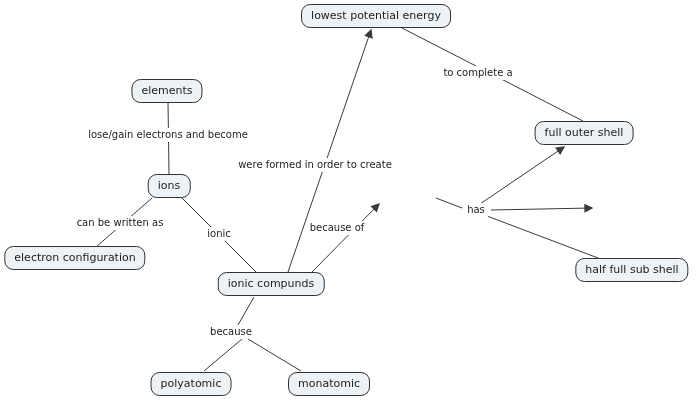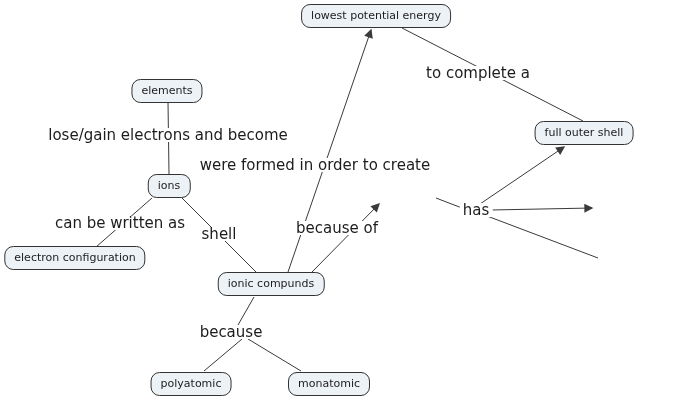--- a/index.html
+++ b/index.html
@@ -44,21 +44,21 @@
     color: var(--text-color, #1c1c1c);
     white-space: nowrap;
     box-sizing: border-box;
     text-align: center;
   }
   .edge-label {
     position: absolute;
     transform: translateX(-50%);
     background: var(--background, #ffffff);
     padding: 0 3px;
-    font-size: 15px;
+    font-size: 10px;
     line-height: 14px;
     color: var(--text-color, #1c1c1c);
     white-space: nowrap;
   }
 </style>
 </head>
 <body>
 
 <div class="canvas">
 
@@ -82,25 +82,26 @@
     <line x1="242" y1="339" x2="204" y2="371"></line>
     <line x1="248" y1="339" x2="301" y2="371"></line>
   </svg>
 
   <div class="node" style="left:376px; top:4px">lowest potential energy</div>
   <div class="node" style="left:167px; top:79px">elements</div>
   <div class="node" style="left:169px; top:174px">ions</div>
   <div class="node" style="left:75px;  top:246px">electron configuration</div>
   <div class="node" style="left:271px; top:272px">ionic compunds</div>
   <div class="node" style="left:584px; top:121px">full outer shell</div>
+  <div class="node" style="left:632px; top:258px">half full sub shell</div>
   <div class="node" style="left:191px; top:372px">polyatomic</div>
   <div class="node" style="left:329px; top:372px">monatomic</div>
 
   <div class="edge-label" style="left:168px; top:128px">lose/gain electrons and become</div>
   <div class="edge-label" style="left:315px; top:158px">were formed in order to create</div>
   <div class="edge-label" style="left:478px; top:66px">to complete a</div>
   <div class="edge-label" style="left:120px; top:216px">can be written as</div>
-  <div class="edge-label" style="left:219px; top:227px">shell</div>
+  <div class="edge-label" style="left:219px; top:227px">ionic</div>
   <div class="edge-label" style="left:337px; top:221px">because of</div>
   <div class="edge-label" style="left:476px; top:203px">has</div>
   <div class="edge-label" style="left:231px; top:325px">because</div>
 
 </div>
 
 </body></html>

